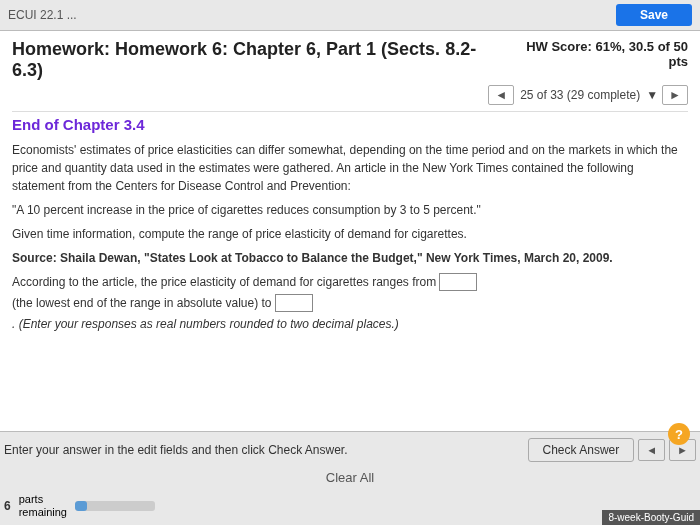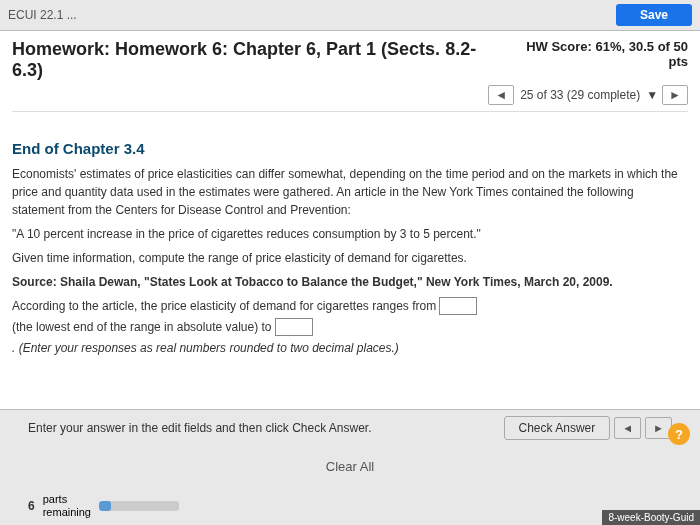--- a/index.html
+++ b/index.html
@@ -128,23 +128,22 @@
 
     .gear-icon {
       font-size: 14px;
       cursor: pointer;
       color: #555;
     }
 
     .section-title {
       font-size: 15px;
       font-weight: bold;
-      color: #0c4a6e;
+      color: #6d28d9;
       margin-bottom: 8px;
-      margin-top: 24px;
     }
 
     .question-text {
       font-size: 12px;
       color: #333;
       line-height: 1.5;
       margin-bottom: 6px;
     }
 
     .question-text strong {
@@ -170,24 +169,24 @@
       width: 38px;
       height: 18px;
       font-size: 11px;
       padding: 1px 2px;
     }
 
     
     .bottom-bar {
       background: #e8e8e8;
       border-top: 1px solid #bbb;
-      padding: 6px 28px;
+      padding: 6px 4px;
       display: flex;
       flex-direction: column;
-      gap: 17px;
+      gap: 6px;
     }
 
     .bottom-row1 {
       display: flex;
       align-items: center;
       justify-content: space-between;
     }
 
     .enter-answer-text {
       font-size: 12px;

